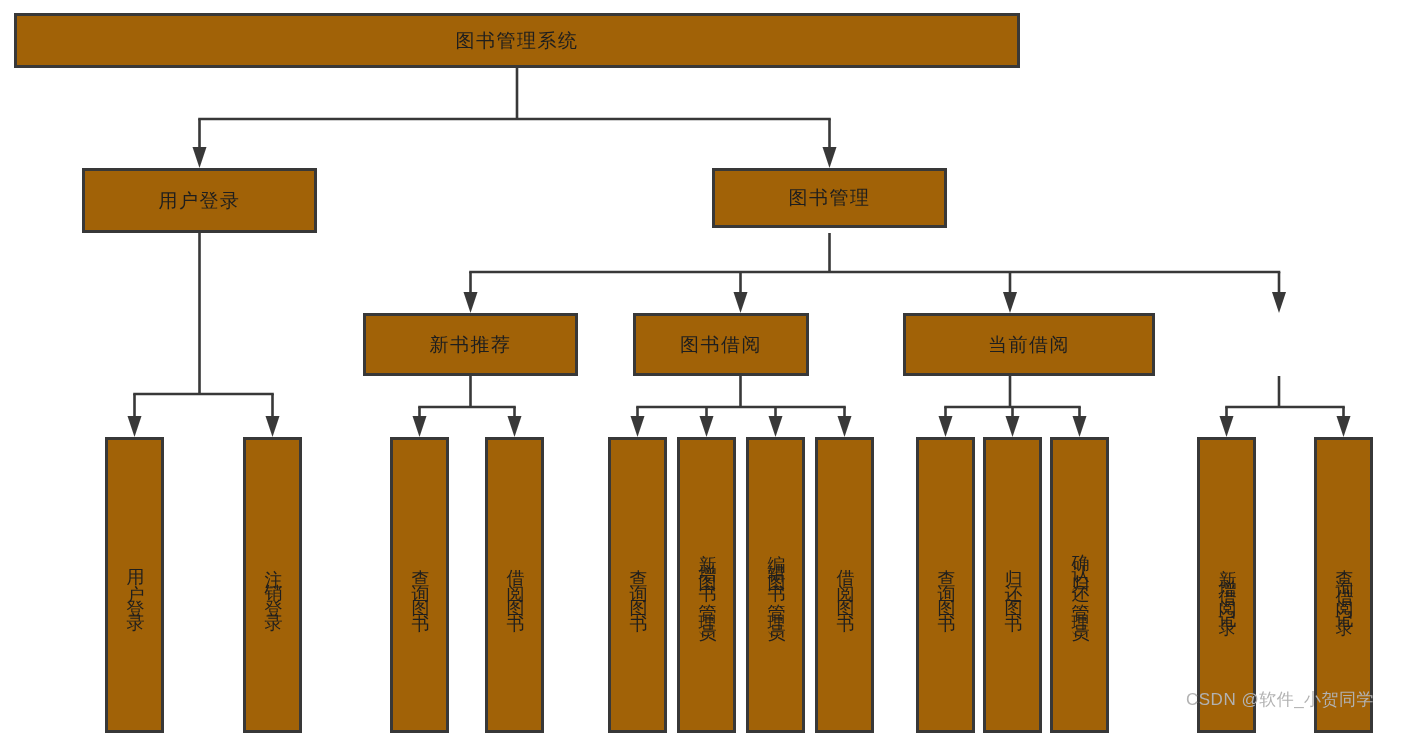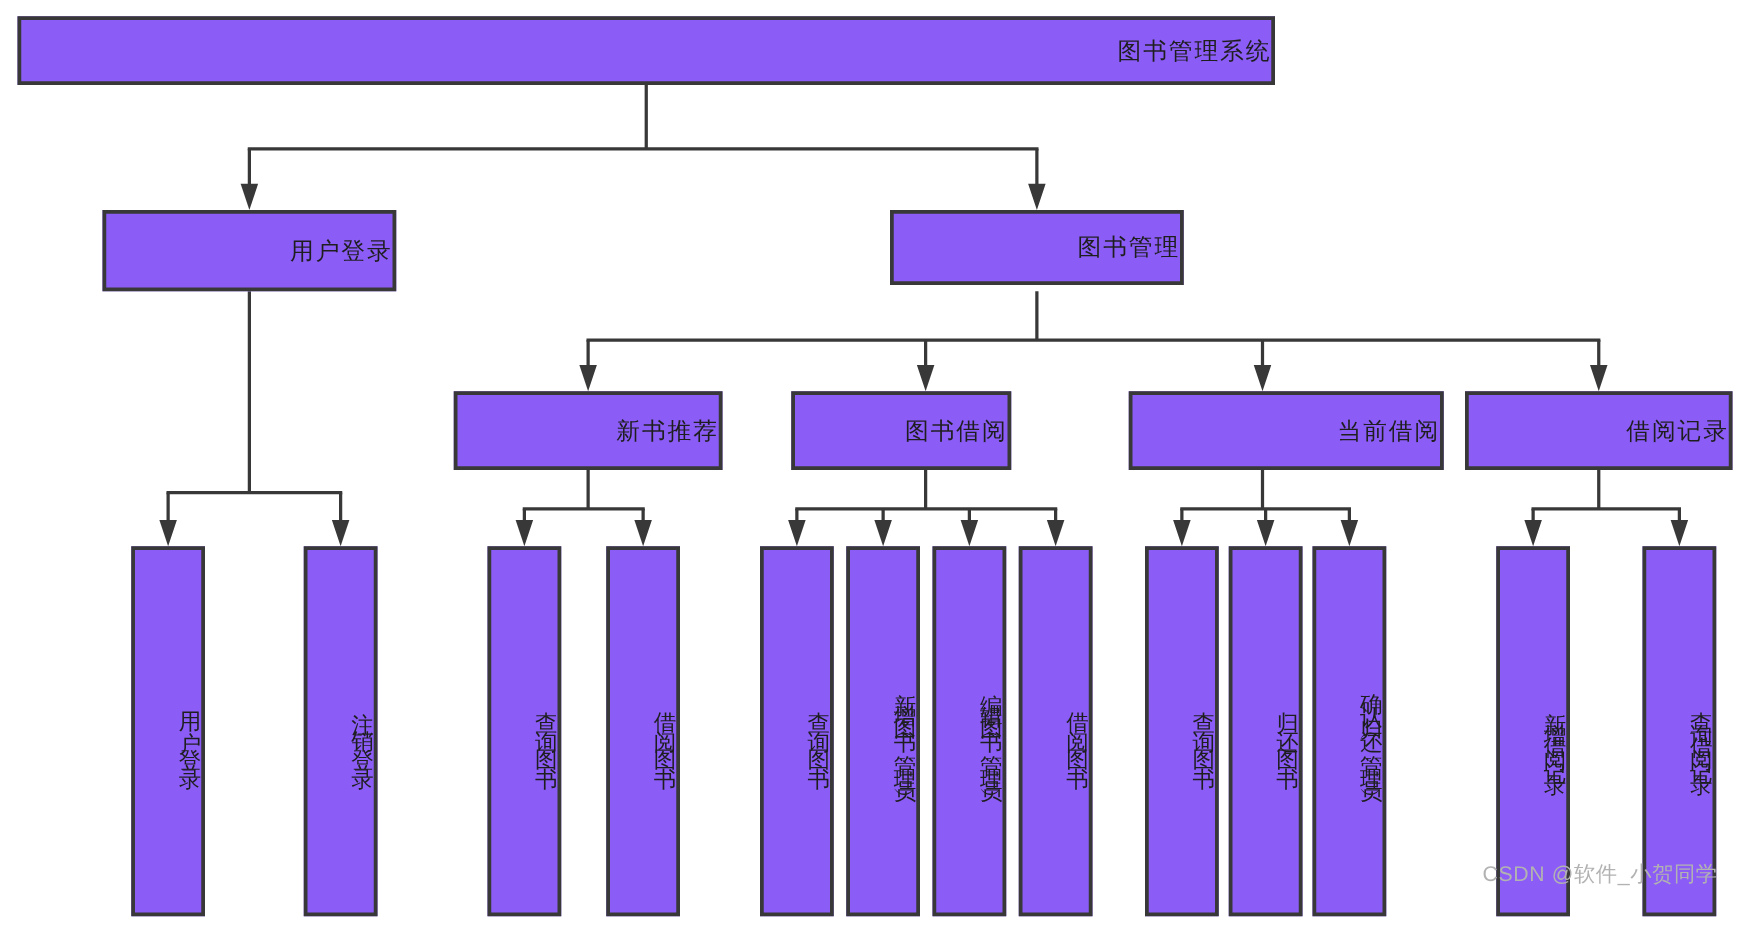--- a/index.html
+++ b/index.html
@@ -2,23 +2,24 @@
 <html><head>
 <meta charset="utf-8">
 <style>
   html,body { margin:0; padding:0; background:#ffffff; }
   #canvas {
     position:relative; width:1405px; height:747px; background:#ffffff;
     font-family:"Liberation Sans","DejaVu Sans",sans-serif; overflow:hidden;
   }
   #wires { position:absolute; left:0; top:0; width:1405px; height:747px; z-index:1; }
   .box {
-    position:absolute; box-sizing:border-box; background:#8b5cf6;
-    border:3px solid #383838; display:flex; align-items:center; justify-content:flex-end;
+    position:absolute; box-sizing:border-box; background:#a16207;
+    border:3px solid #383838; display:flex; align-items:center; justify-content:center;
     z-index:2;
+    font-family:Liberation Mono, monospace;
   }
   .lbl { color:#1e1e1e; }
   .h .lbl { font-size:19px; letter-spacing:1.5px; white-space:nowrap; }
   .v .lbl {
     writing-mode:vertical-rl; text-orientation:mixed;
     font-size:18px; letter-spacing:10px; line-height:1; white-space:nowrap;
   }
   .v4 .lbl { letter-spacing:15px; }
   #watermark {
     position:absolute; left:1186px; top:688px; z-index:3;
@@ -112,23 +113,20 @@
 
   <div class="box h" style="left:363px;top:313px;width:215px;height:63px">
     <span class="lbl">新书推荐</span>
   </div>
   <div class="box h" style="left:633px;top:313px;width:176px;height:63px">
     <span class="lbl">图书借阅</span>
   </div>
   <div class="box h" style="left:903px;top:313px;width:252px;height:63px">
     <span class="lbl">当前借阅</span>
   </div>
-  <div class="box h" style="left:1172px;top:313px;width:214px;height:63px">
-    <span class="lbl">借阅记录</span>
-  </div>
 
   <div class="box v v4" style="left:105px;top:437px;width:59px;height:296px">
     <span class="lbl">用户登录</span>
   </div>
   <div class="box v v4" style="left:243px;top:437px;width:59px;height:296px">
     <span class="lbl">注销登录</span>
   </div>
 
   <div class="box v v4" style="left:390px;top:437px;width:59px;height:296px">
     <span class="lbl">查询图书</span>

